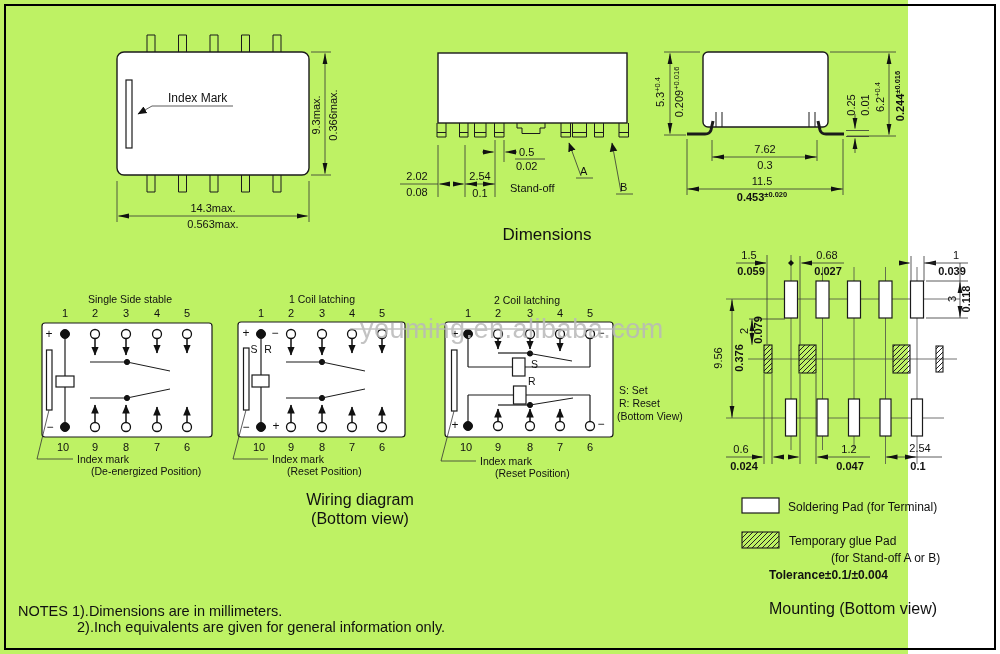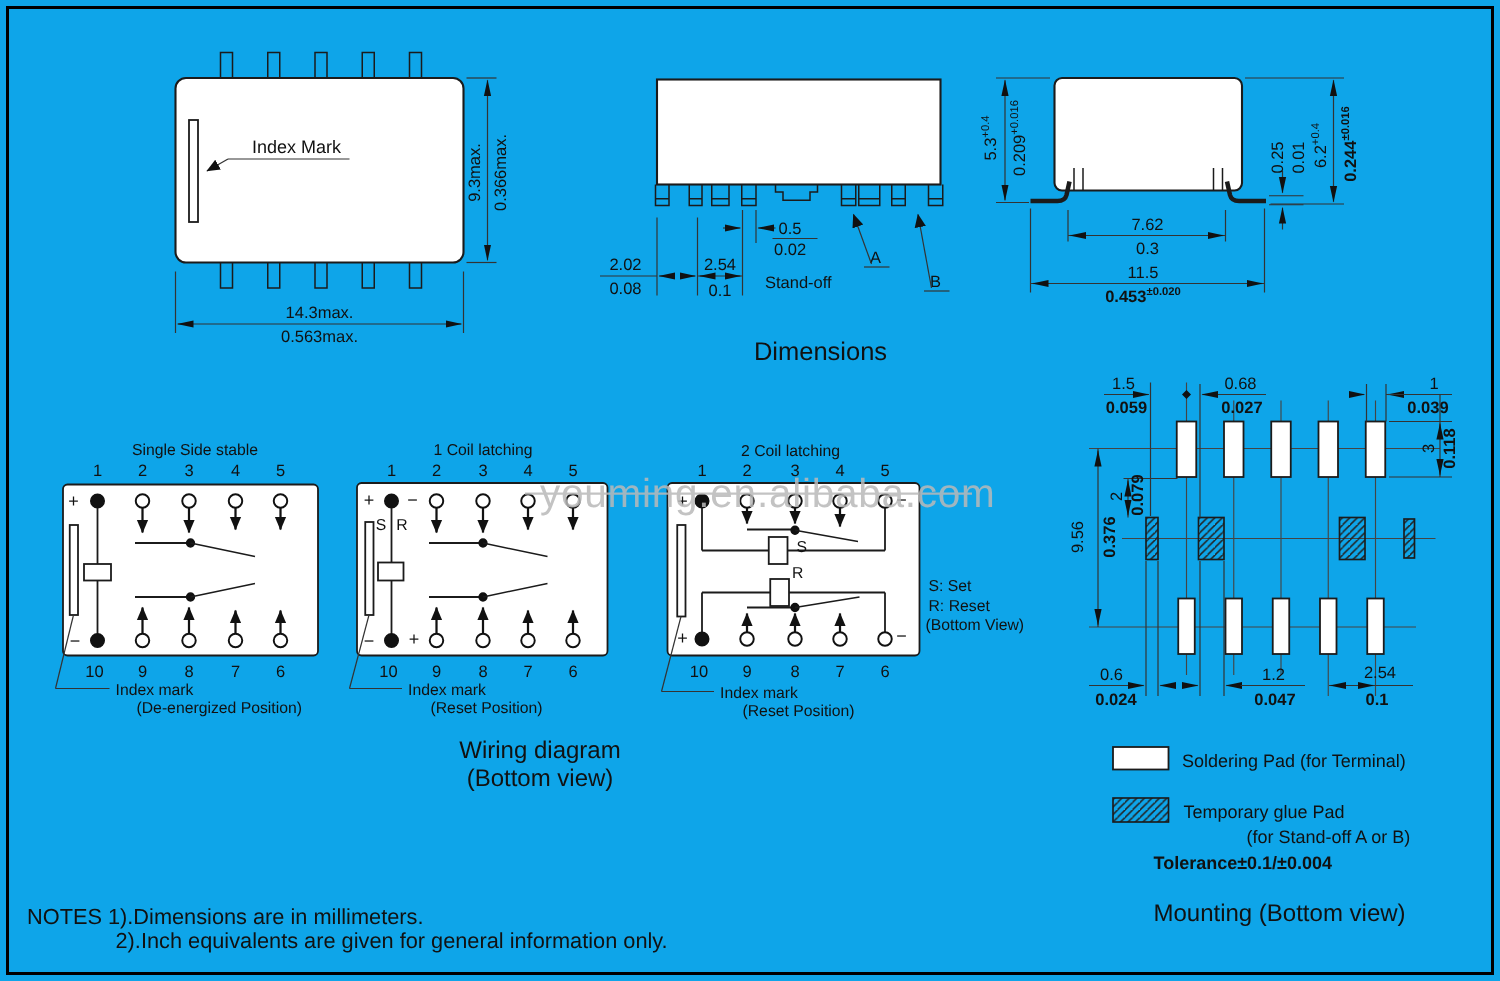--- a/index.html
+++ b/index.html
@@ -1,16 +1,16 @@
 <!DOCTYPE html>
 <html><head>
 <meta charset="utf-8">
 <style>
   html,body { margin:0; padding:0; background:#ffffff; }
-  .page { width:1000px; height:654px; position:relative; background:#0ea5e9;
+  .page { width:908px; height:654px; position:relative; background:#bef264;
           font-family:"Liberation Sans", sans-serif; }
   svg { display:block; }
   text { fill:#111; font-family:"Liberation Sans", sans-serif; }
   .dim  { font-size:11px; }
   .dim12{ font-size:12px; }
   .b    { font-weight:bold; }
   .sup  { font-size:7.5px; }
   .wt   { font-size:10.5px; }
   .num  { font-size:11px; }
   .ttl  { font-size:17px; }

